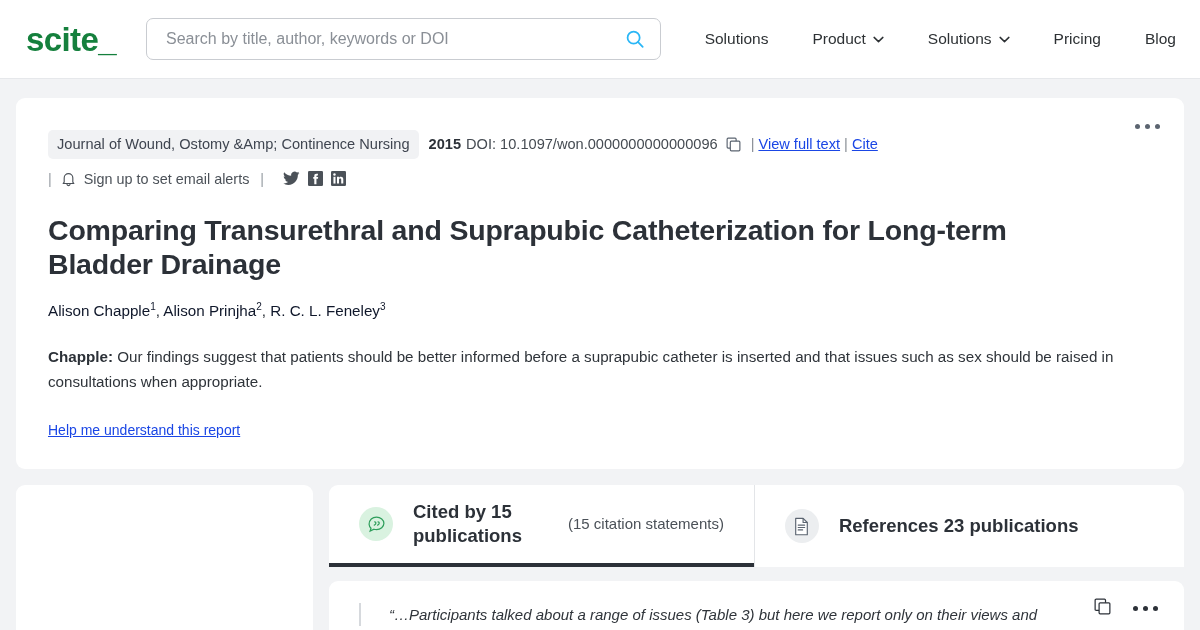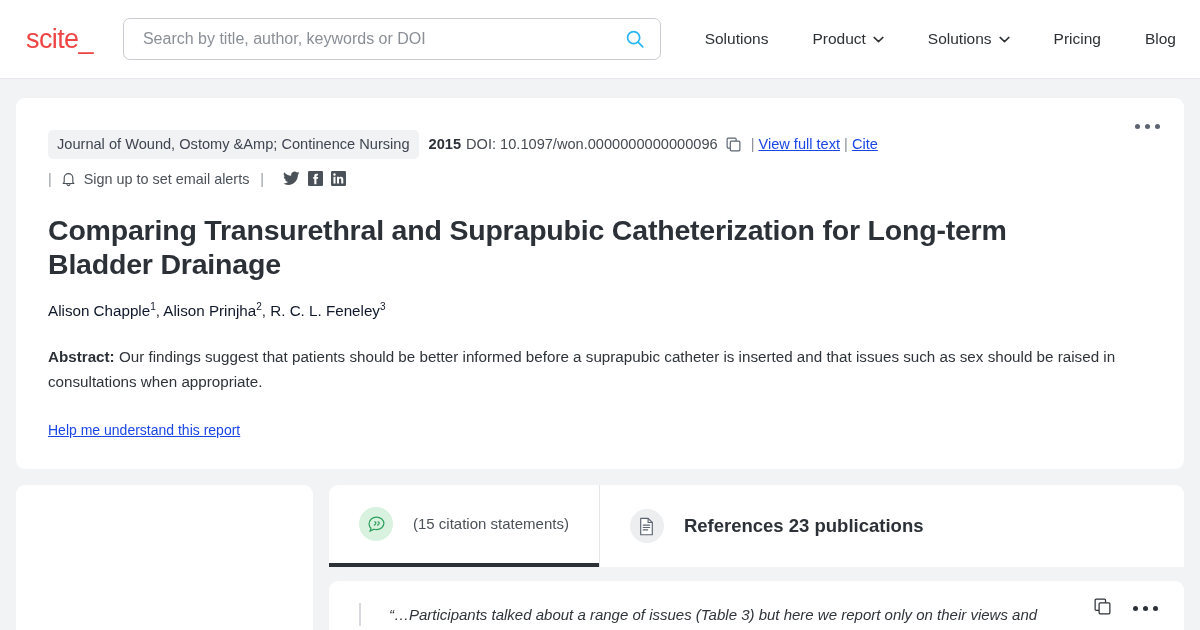--- a/index.html
+++ b/index.html
@@ -16,23 +16,23 @@
   .header {
     height: 79px;
     background: #ffffff;
     border-bottom: 1px solid #e6e8eb;
     display: flex;
     align-items: center;
     padding: 0 24px 0 26px;
     position: relative;
   }
   .logo {
-    font-size: 27px;
-    font-weight: 400;
-    color: #ef4444;
+    font-size: 33px;
+    font-weight: 700;
+    color: #15803d;
     letter-spacing: -0.6px;
     line-height: 1;
     margin-right: 30px;
     user-select: none;
   }
   .search-wrap {
     width: 543px;
     height: 42px;
     border: 1px solid #c9ccd1;
     border-radius: 7px;
@@ -367,21 +367,21 @@
       </span>
     </div>
 
     <h1 class="title">Comparing Transurethral and Suprapubic Catheterization for Long-term Bladder Drainage</h1>
 
     <div class="authors">
       <a><span>Alison Chapple</span><sup>1</sup></a><span class="comma">, </span><a><span>Alison Prinjha</span><sup>2</sup></a><span class="comma">, </span><a><span>R. C. L. Feneley</span><sup>3</sup></a>
     </div>
 
     <div class="abstract">
-      <b>Abstract:</b>
+      <b>Chapple:</b>
       <span>Our findings suggest that patients should be better informed before a suprapubic catheter is inserted and that issues such as sex should be raised in consultations when appropriate.</span>
     </div>
 
     <span class="help-link">Help me understand this report</span>
   </div>
 
   <div class="lower">
 
     <div class="side-card"></div>
 
@@ -389,20 +389,21 @@
 
       <div class="tabs">
 
         <div class="tab active">
           <span class="tab-icon icon-cited">
             <svg width="19" height="19" viewBox="0 0 20 20" fill="none" stroke="#2E9E5B" stroke-width="1.3">
               <path d="M10 2.2c4.3 0 7.8 2.9 7.8 6.6 0 3.6-3.5 6.6-7.8 6.6-.9 0-1.8-.14-2.6-.4L3.3 17l.9-3a6.2 6.2 0 0 1-2-4.2C2.2 5.1 5.7 2.2 10 2.2z"></path>
               <path d="M8.1 7.2c.9 0 1.3.6 1.3 1.3 0 1-.7 1.8-1.7 2.2M11.6 7.2c.9 0 1.3.6 1.3 1.3 0 1-.7 1.8-1.7 2.2" stroke-linecap="round"></path>
             </svg>
           </span>
+          <span class="tab-label">Cited by 15 publications</span>
           <span class="tab-sub">(15 citation statements)</span>
         </div>
 
         <div class="tab-div"></div>
 
         <div class="tab">
           <span class="tab-icon icon-refs">
             <svg width="17" height="19" viewBox="0 0 16 19" fill="none" stroke="#5b6470" stroke-width="1.15" stroke-linejoin="round">
               <path d="M2.2 1.3h7.4l4.2 4.2v12.2H2.2z" fill="#fff"></path>
               <path d="M9.6 1.3v4.2h4.2"></path>

